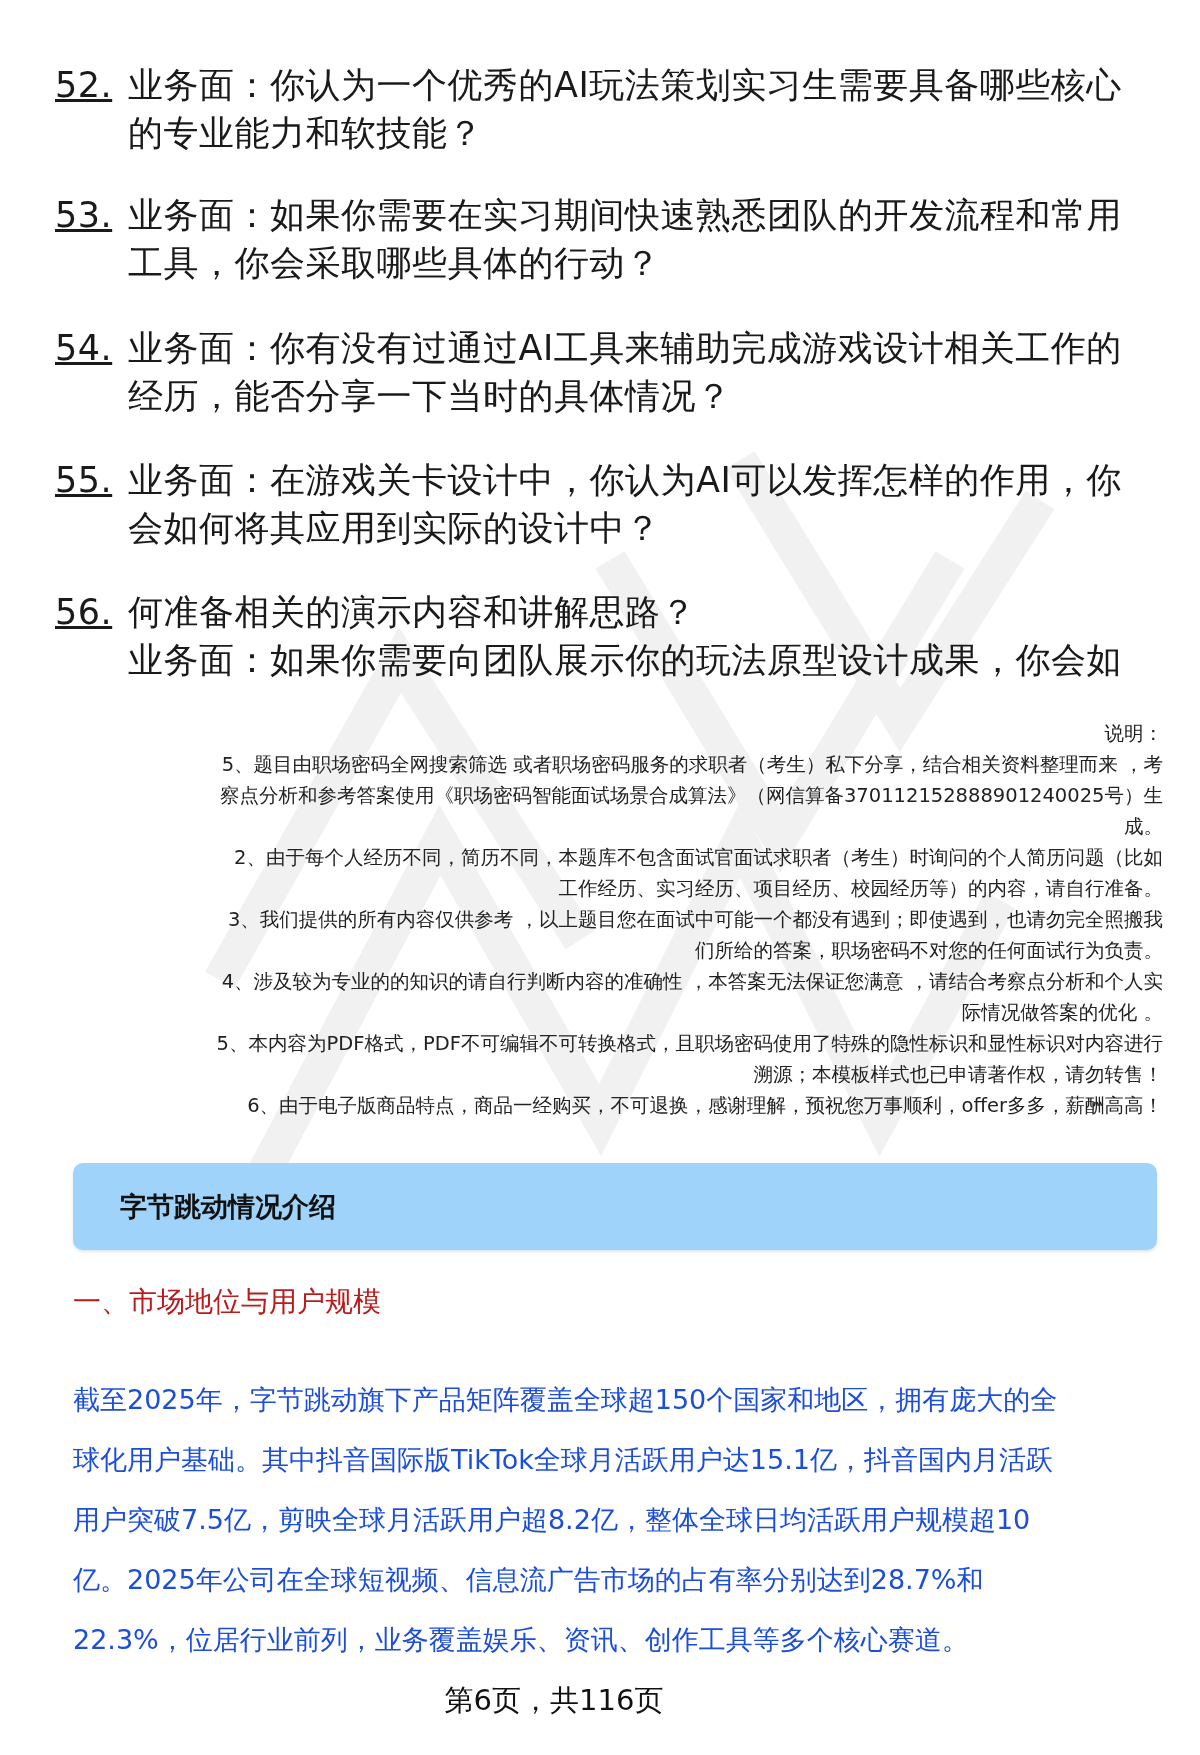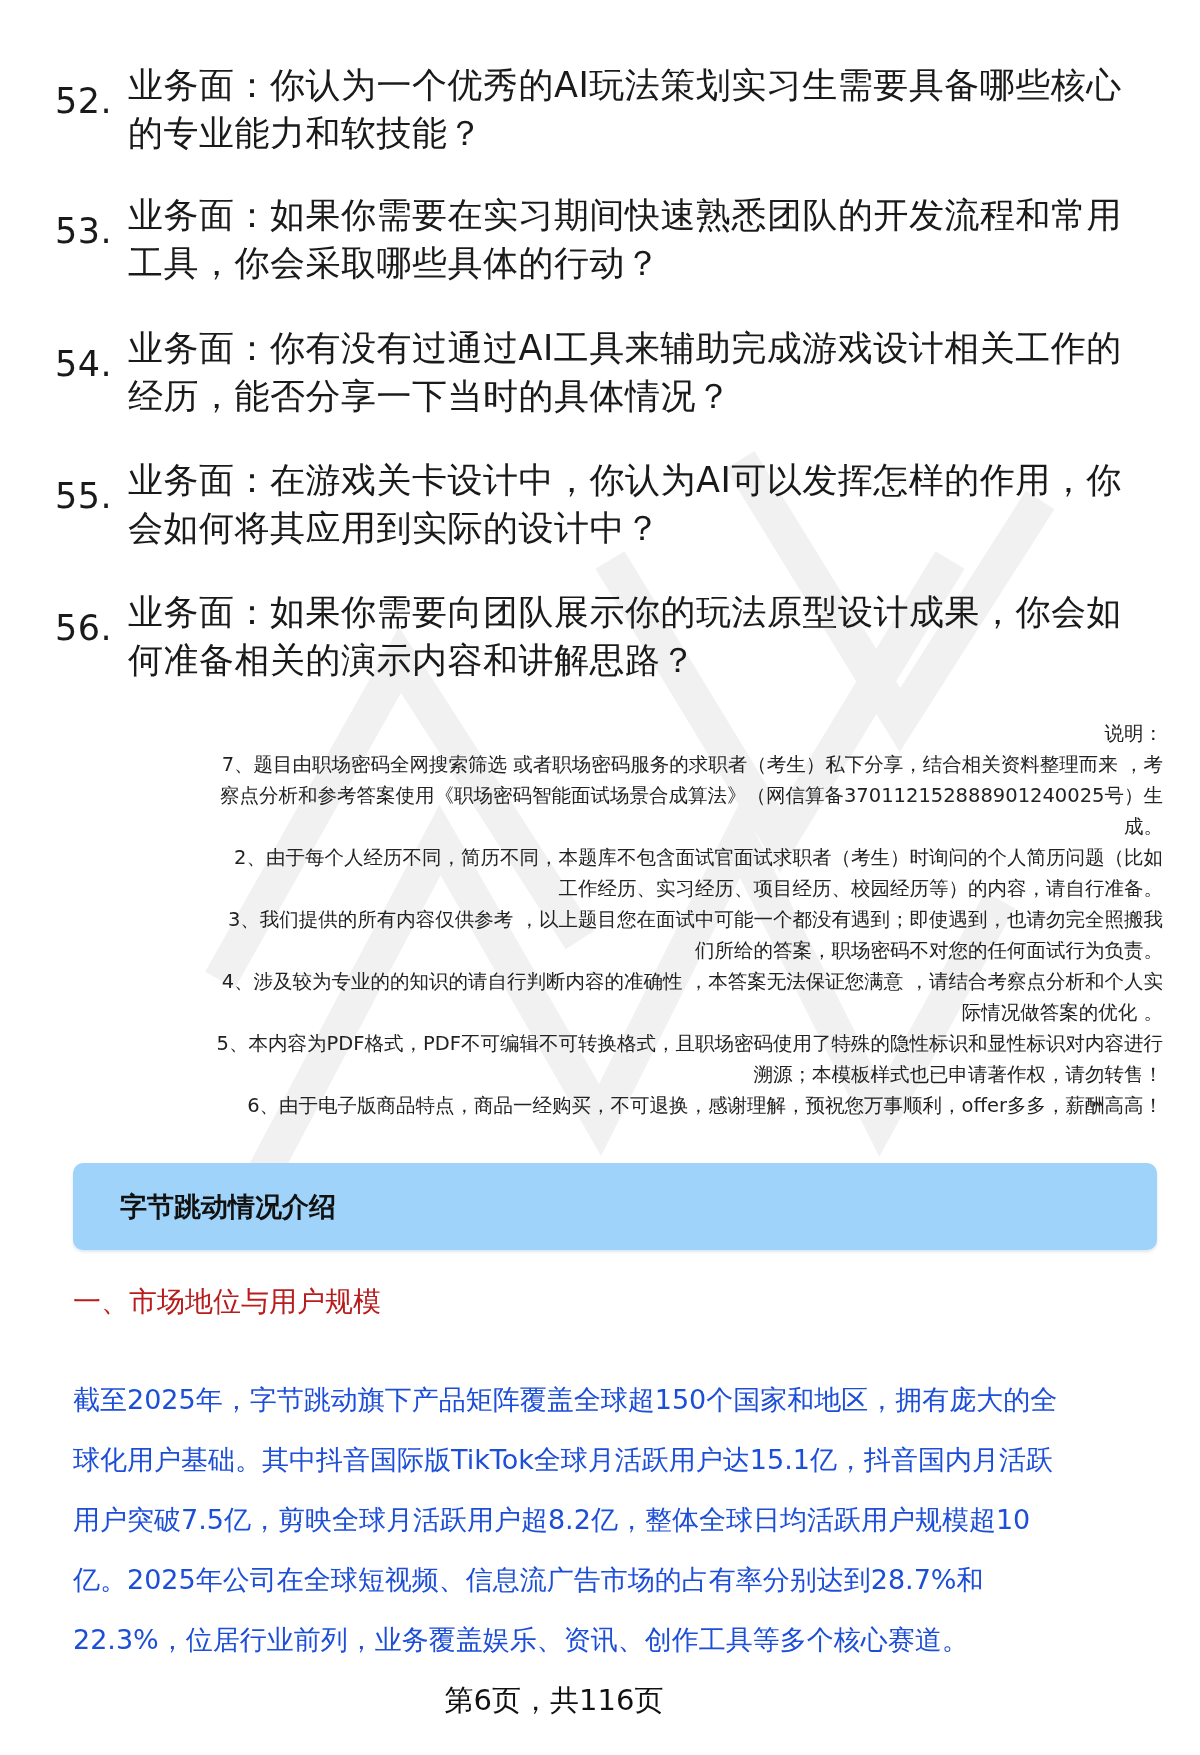--- a/index.html
+++ b/index.html
@@ -32,22 +32,23 @@
       position: absolute;
       left: 55px;
       width: 1090px;
       font-size: 35px;
       line-height: 48px;
       letter-spacing: 0.5px;
     }
     .question .num {
       position: absolute;
       left: 0;
-      top: 16px;
+      top: 0;
       width: 72px;
+      text-decoration: underline;
     }
     .question .text {
       margin-left: 73px;
       display: block;
     }
     .notes {
       position: absolute;
       left: 73px;
       top: 718px;
       width: 1090px;
@@ -144,27 +145,27 @@
   </div>
 
   <div class="question" style="top:456px;">
     <span class="num">55.</span>
     <span class="text">业务面：在游戏关卡设计中，你认为AI可以发挥怎样的作用，你</span>
     <span class="text">会如何将其应用到实际的设计中？</span>
   </div>
 
   <div class="question" style="top:588px;">
     <span class="num">56.</span>
+    <span class="text">何准备相关的演示内容和讲解思路？</span>
     <span class="text">业务面：如果你需要向团队展示你的玩法原型设计成果，你会如</span>
-    <span class="text">何准备相关的演示内容和讲解思路？</span>
   </div>
 
   <div class="notes">
     <span class="note-line">说明：</span>
-    <span class="note-line">7、题目由职场密码全网搜索筛选 或者职场密码服务的求职者（考生）私下分享，结合相关资料整理而来 ，考</span>
+    <span class="note-line">5、题目由职场密码全网搜索筛选 或者职场密码服务的求职者（考生）私下分享，结合相关资料整理而来 ，考</span>
     <span class="note-line">察点分析和参考答案使用《职场密码智能面试场景合成算法》（网信算备370112152888901240025号）生</span>
     <span class="note-line">成。</span>
     <span class="note-line">2、由于每个人经历不同，简历不同，本题库不包含面试官面试求职者（考生）时询问的个人简历问题（比如</span>
     <span class="note-line">工作经历、实习经历、项目经历、校园经历等）的内容，请自行准备。</span>
     <span class="note-line">3、我们提供的所有内容仅供参考 ，以上题目您在面试中可能一个都没有遇到；即使遇到，也请勿完全照搬我</span>
     <span class="note-line">们所给的答案，职场密码不对您的任何面试行为负责。</span>
     <span class="note-line">4、涉及较为专业的的知识的请自行判断内容的准确性 ，本答案无法保证您满意 ，请结合考察点分析和个人实</span>
     <span class="note-line">际情况做答案的优化 。</span>
     <span class="note-line">5、本内容为PDF格式，PDF不可编辑不可转换格式，且职场密码使用了特殊的隐性标识和显性标识对内容进行</span>
     <span class="note-line">溯源；本模板样式也已申请著作权，请勿转售！</span>

